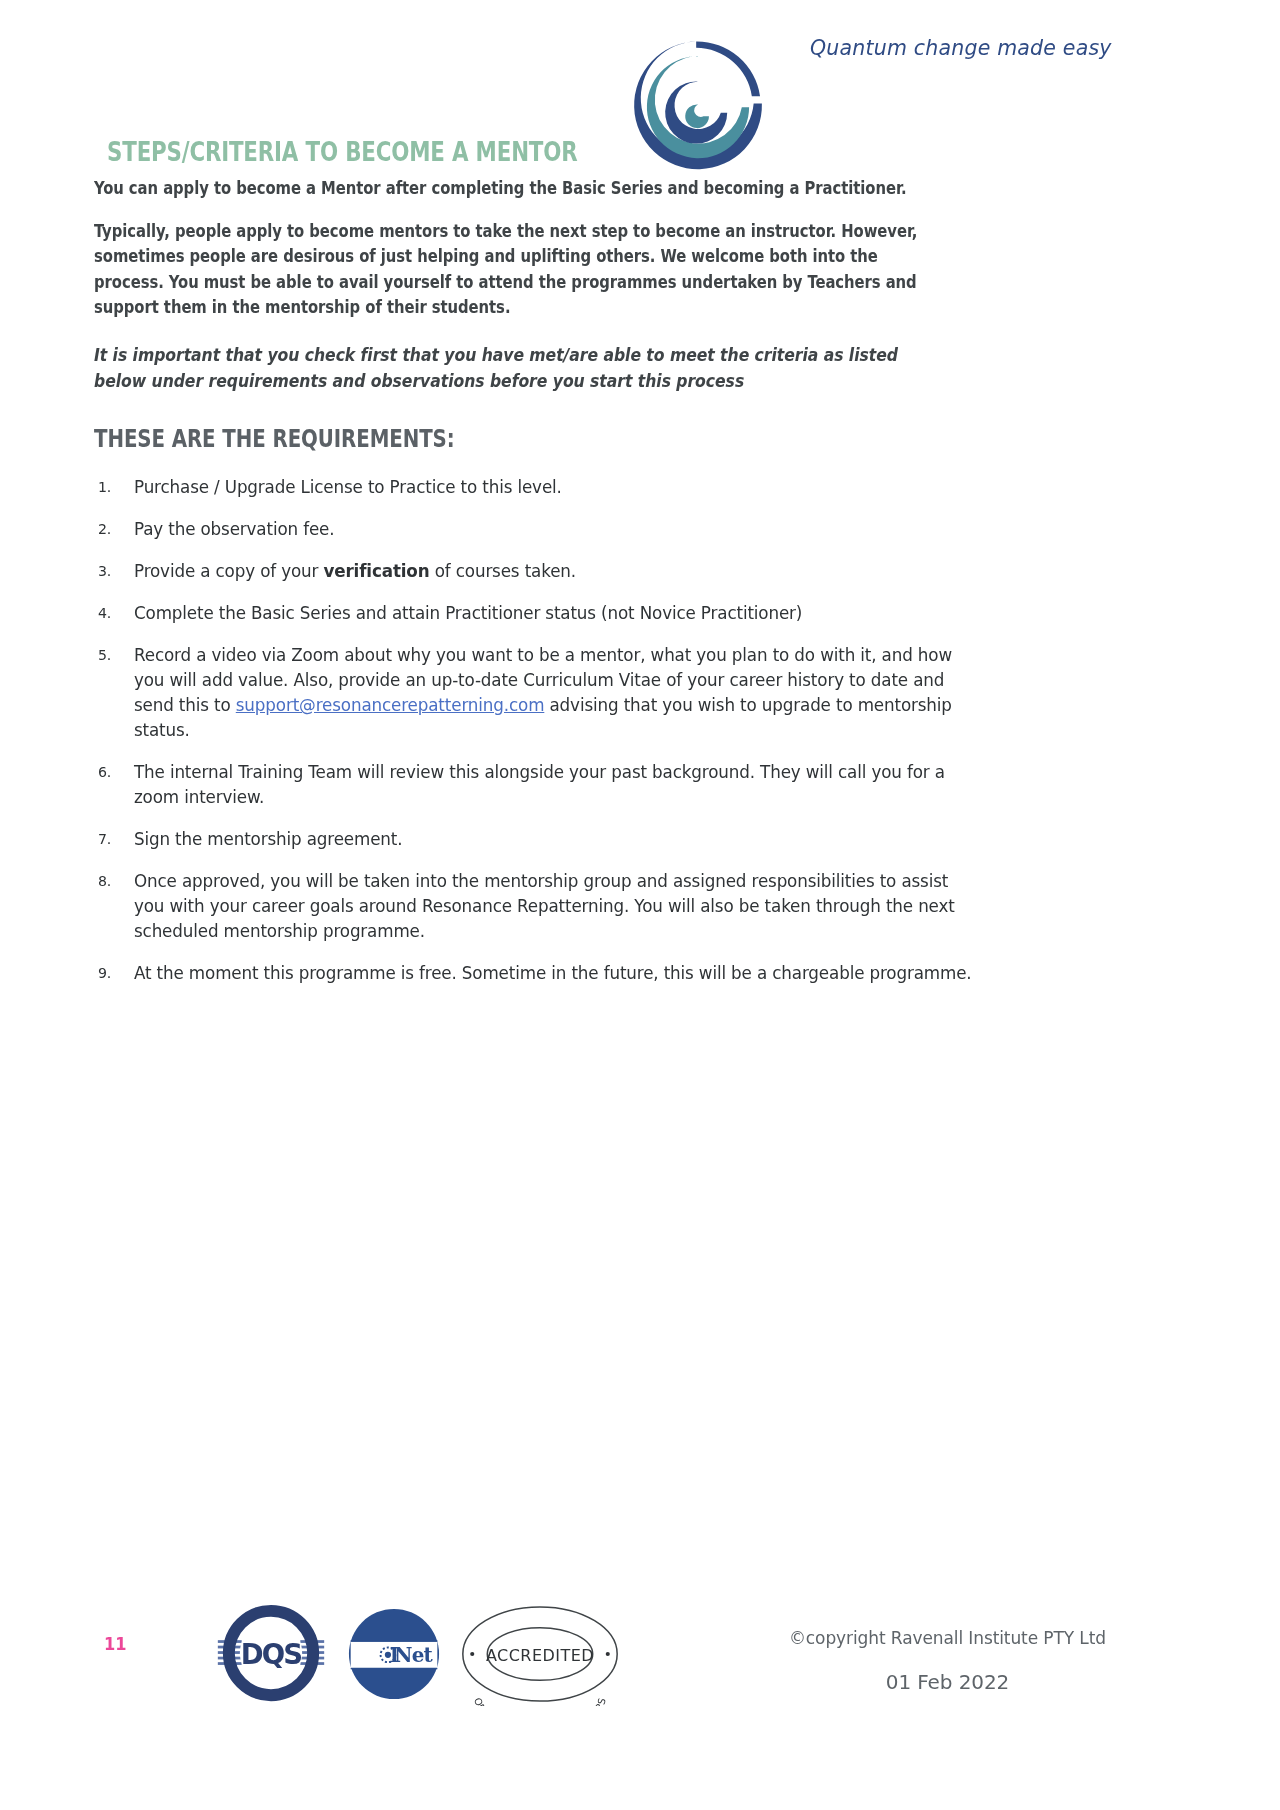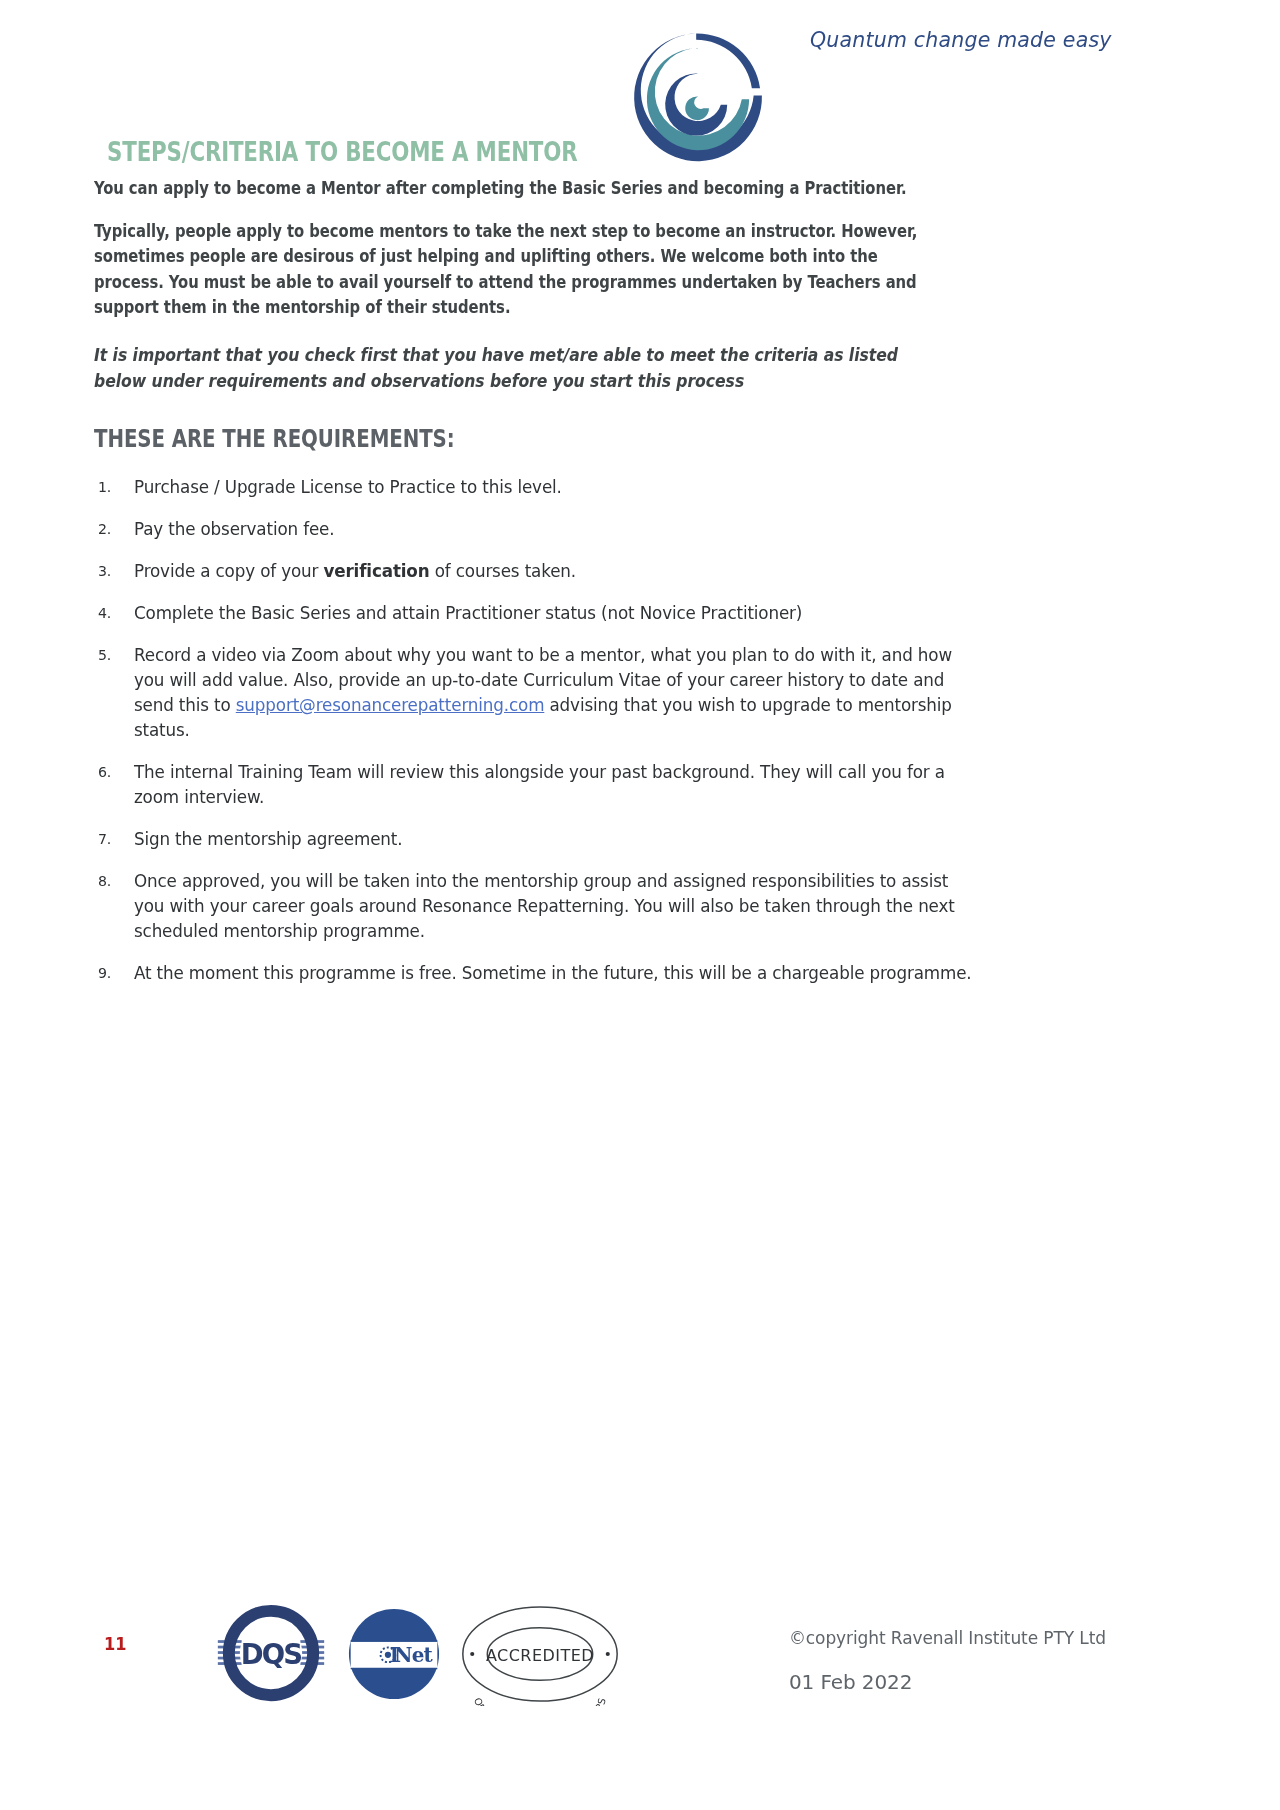--- a/index.html
+++ b/index.html
@@ -19,21 +19,21 @@
 
   .page {
     position: absolute;
     inset: 0;
     background: #ffffff;
   }
 
   
   .logo-block {
     position: absolute;
-    top: 10px;
+    top: 18px;
     left: 705px;
     width: 440px;
     height: 160px;
   }
   .logo-tagline {
     position: absolute;
     top: 18px;
     left: 105px;
     font-family: "DejaVu Sans", sans-serif;
     font-style: italic;
@@ -168,42 +168,42 @@
     top: 1590px;
     height: 140px;
   }
   .page-number {
     position: absolute;
     left: 104px;
     top: 43px;
     font-family: "DejaVu Sans Condensed", "Liberation Sans Narrow", "Liberation Sans", sans-serif;
     font-weight: bold;
     font-size: 18px;
-    color: #b91c1c;
+    color: #ec4899;
   }
   .badges {
     position: absolute;
     left: 210px;
     top: 0;
     width: 420px;
     height: 120px;
   }
   .badge {
     position: absolute;
     top: 8px;
   }
   .badge-dqs  { left: 6px;   width: 110px; height: 110px; }
   .badge-iqnet{ left: 132px; width: 104px; height: 104px; top: 12px; }
   .badge-aadp { left: 250px; width: 160px; height: 104px; top: 12px; }
 
   .copyright-block {
     position: absolute;
     right: 174px;
     top: 38px;
-    text-align: left;
+    text-align: center;
     font-family: "DejaVu Sans", "Liberation Sans", sans-serif;
     color: #5e6469;
   }
   .copyright-line {
     font-size: 17px;
     letter-spacing: -0.1px;
     white-space: nowrap;
   }
   .copyright-date {
     font-size: 20px;

